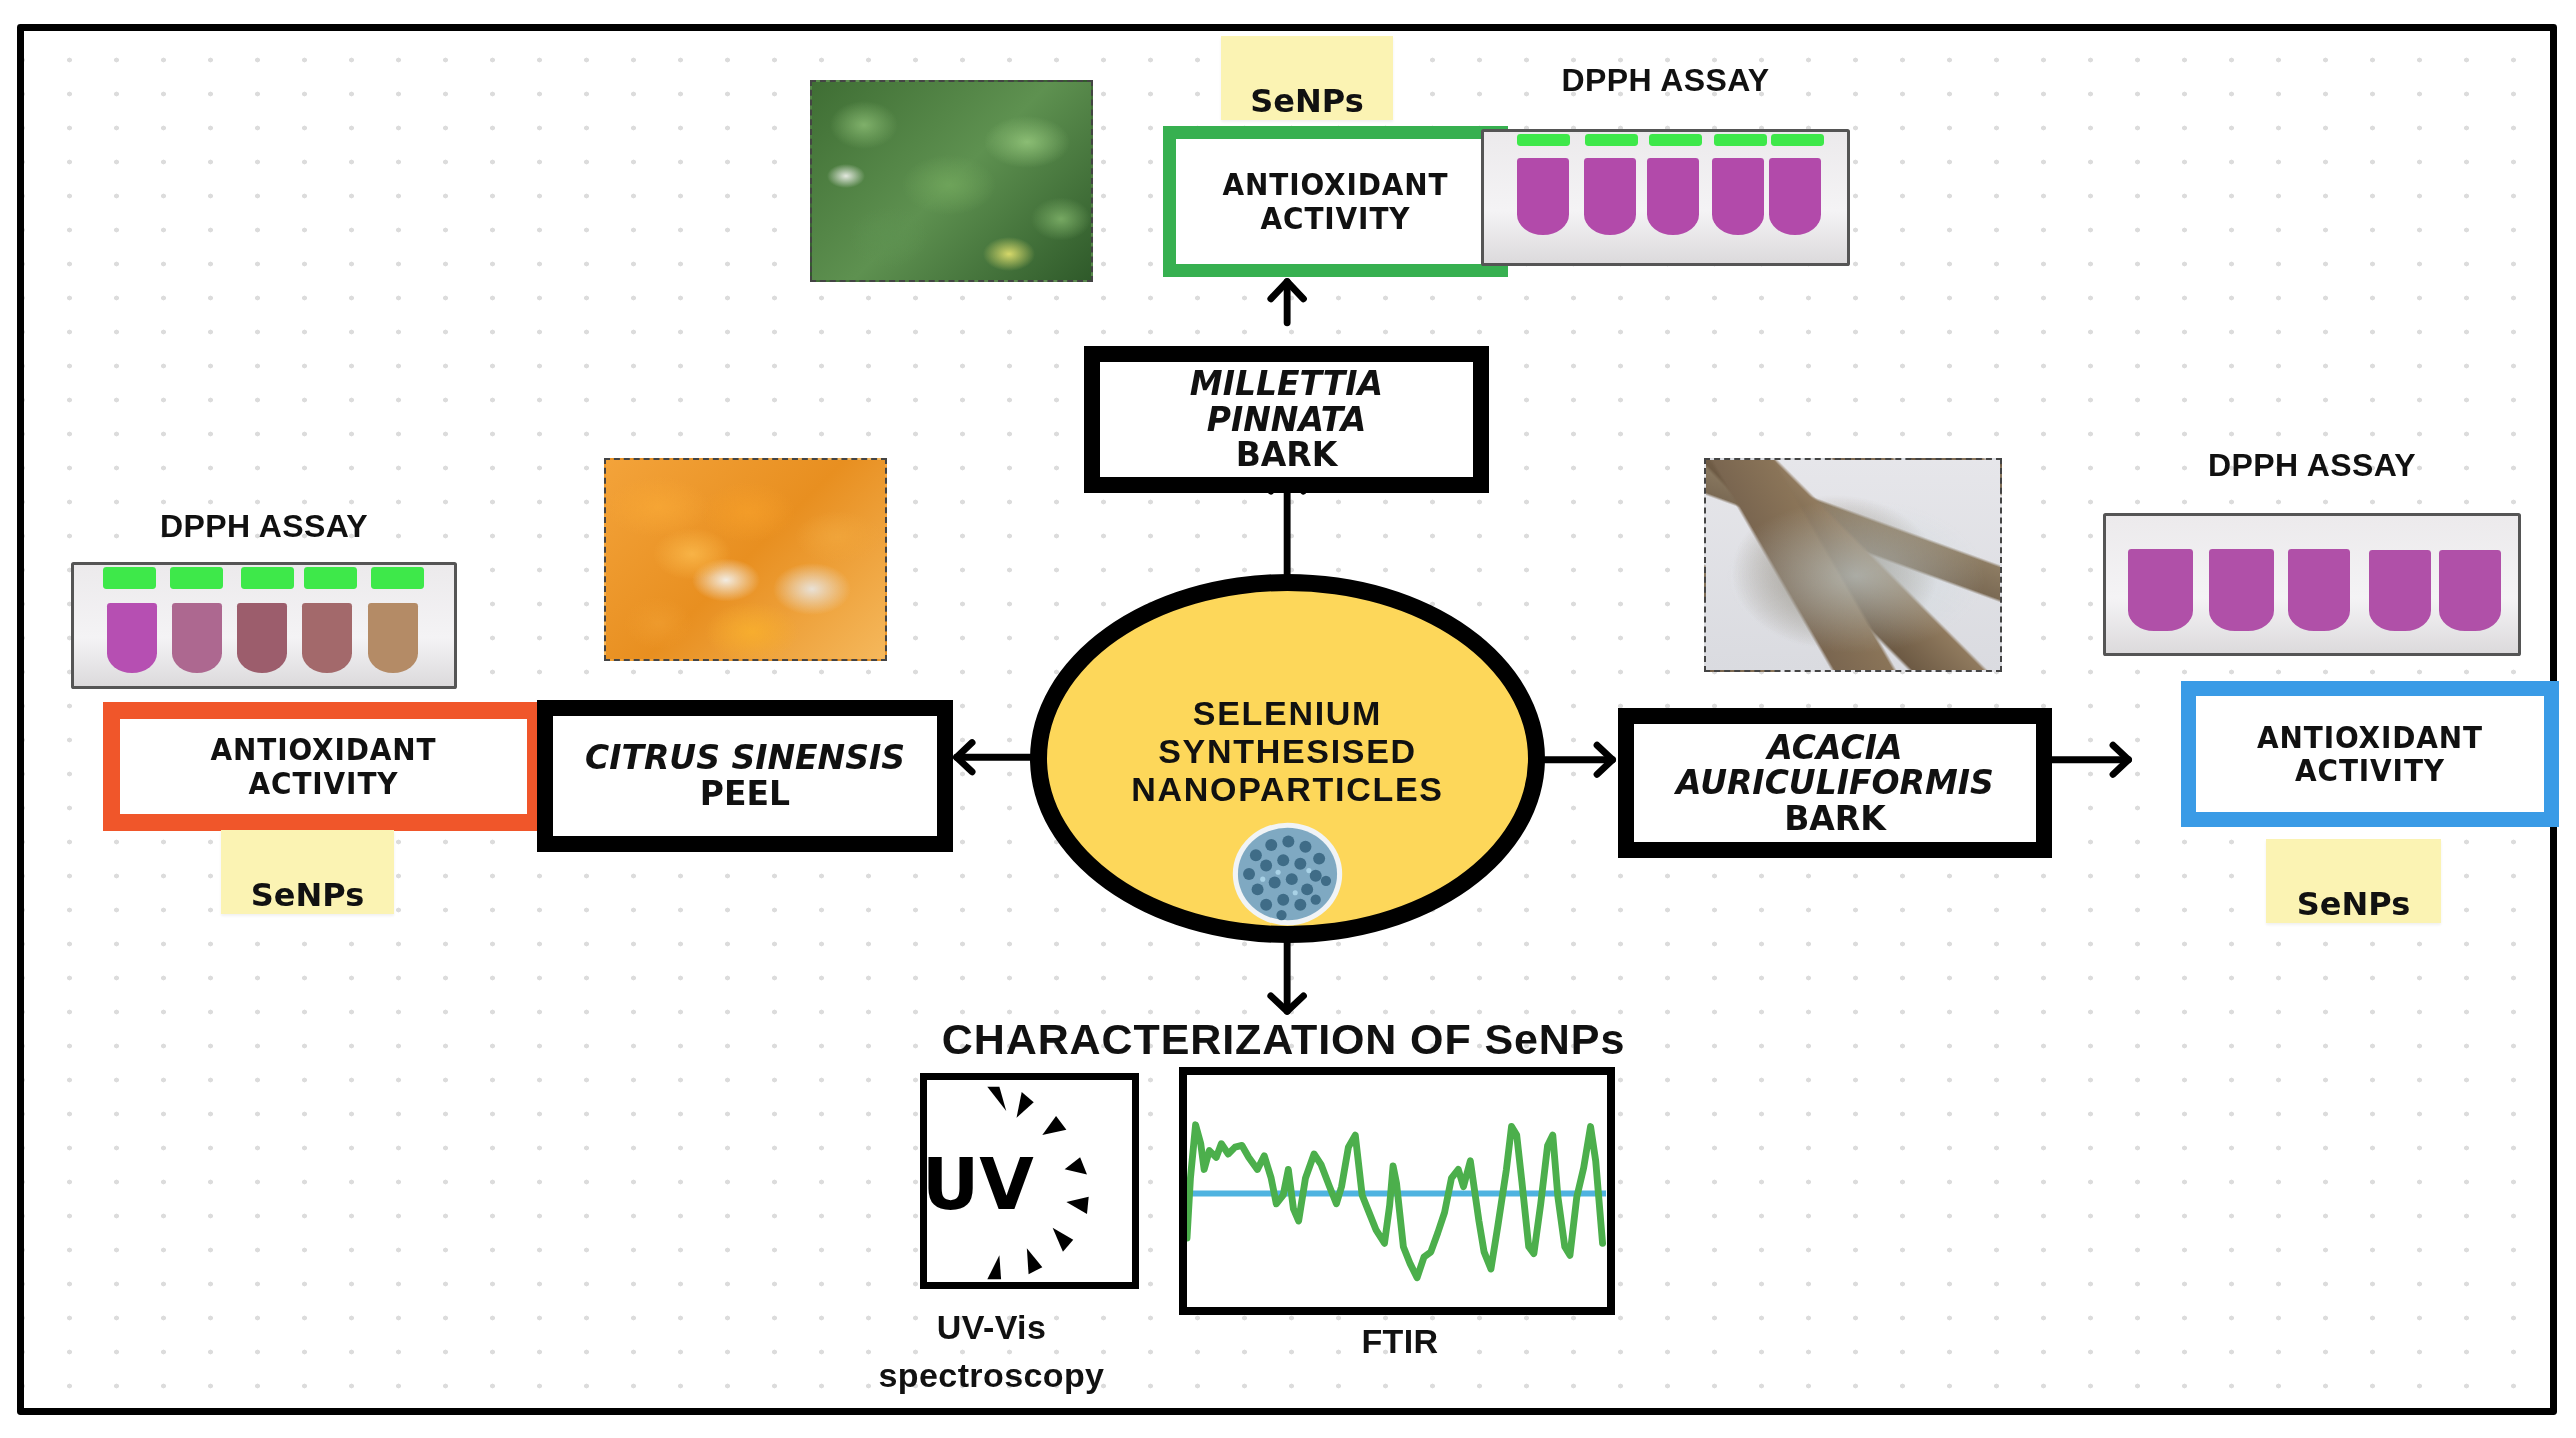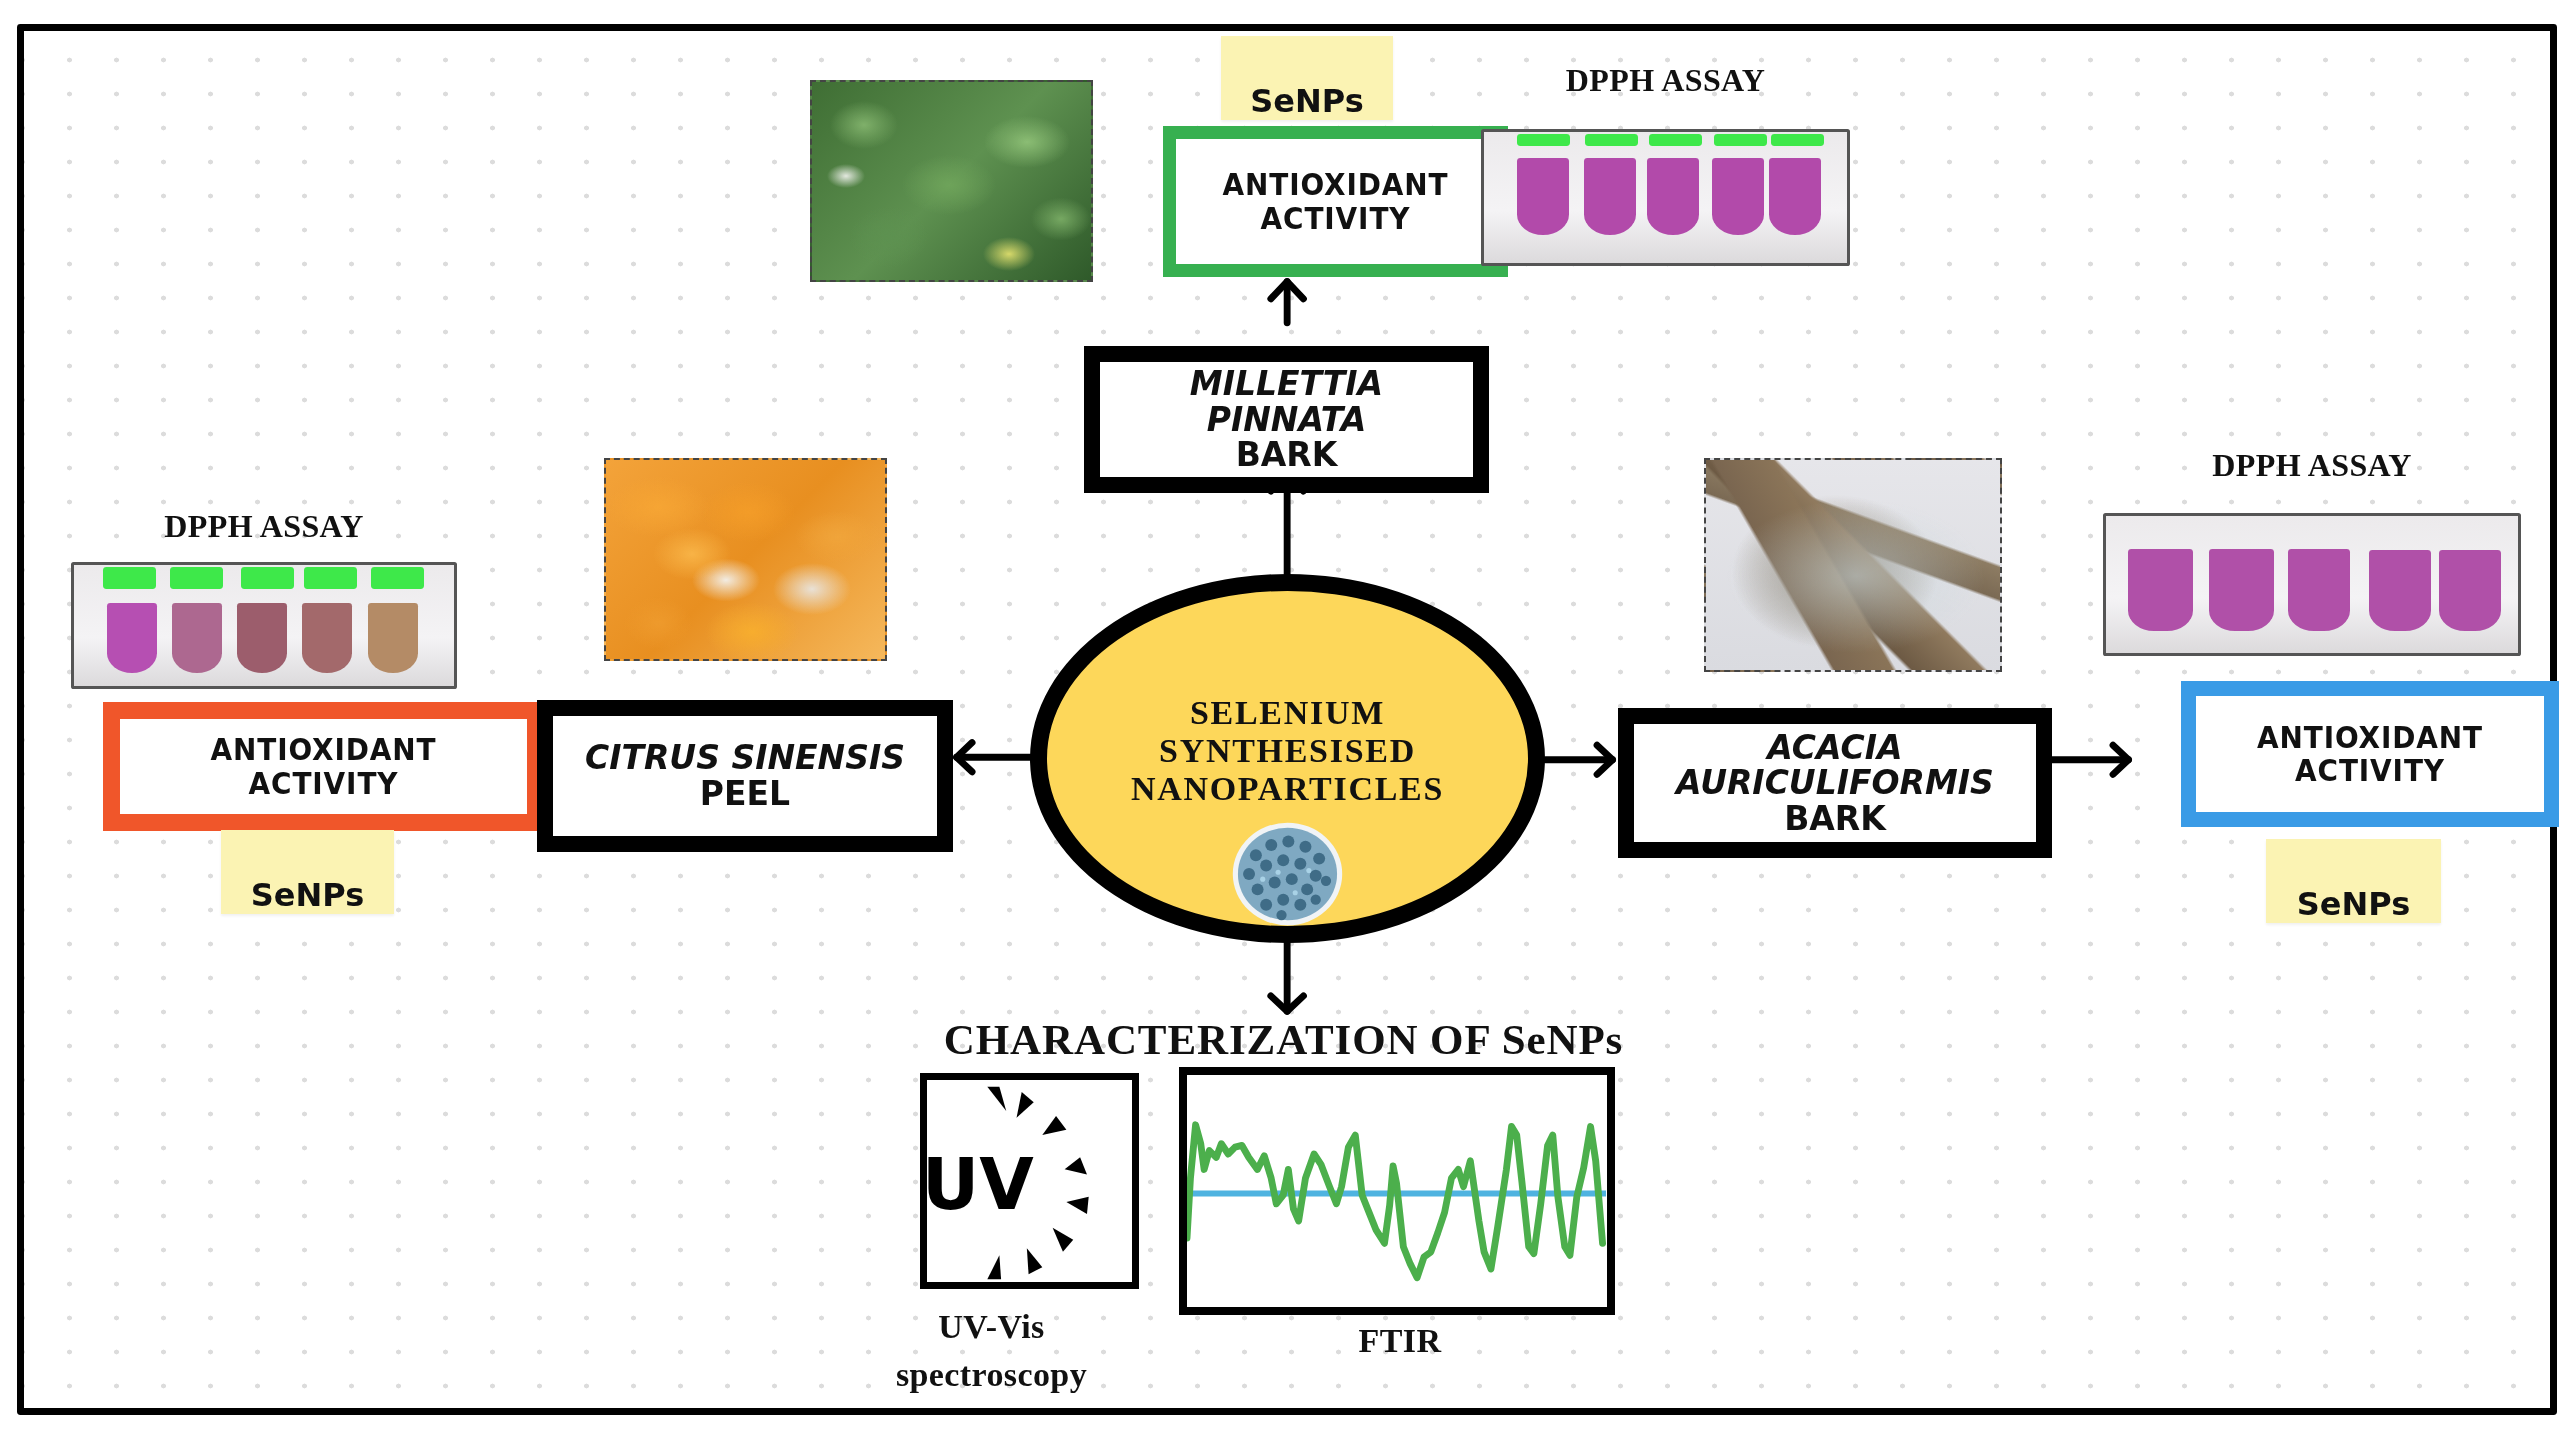--- a/index.html
+++ b/index.html
@@ -5,21 +5,21 @@
   html, body { margin:0; padding:0; background:#ffffff; }
   body { width:2576px; height:1438px; position:relative; overflow:hidden;
          font-family:"DejaVu Sans", sans-serif; color:#111; }
   .frame { position:absolute; left:17px; top:24px; width:2526px; height:1377px;
            border:7.7px solid #000; border-radius:3.4px;
            background-color:#fff;
            background-image: radial-gradient(circle, #dcdcdc 2.2px, rgba(255,255,255,0) 2.7px);
            background-size:47px 34px; background-position:22px 12px; }
   .abs { position:absolute; box-sizing:border-box; }
   .label { position:absolute; font-weight:bold; text-align:center; white-space:nowrap;
-           font-family:Liberation Serif, serif; letter-spacing:0.4px; }
+           font-family:Liberation Sans, sans-serif; letter-spacing:0.4px; }
   .dpph-label { font-size:32px; }
   .sticky { position:absolute; background:#fbf3b3; box-sizing:border-box;
             display:flex; align-items:flex-end; justify-content:center; padding-top:15.5px;
             font-weight:bold; font-size:32px; box-shadow: 0 1.7px 2.6px rgba(0,0,0,0.06); margin-left: 32px; }
   .box { position:absolute; box-sizing:border-box; background:#fff;
          display:flex; align-items:center; justify-content:center; text-align:center;
          font-weight:bold; line-height:1.08; }
   .box span { display:block; }
   .plant-box { border:16.3px solid #000; font-style:italic; font-size:33px;margin-top:23px; }
   .activity-box { font-size:31px; font-weight:normal; letter-spacing:0.9px;margin-left:48px; }

